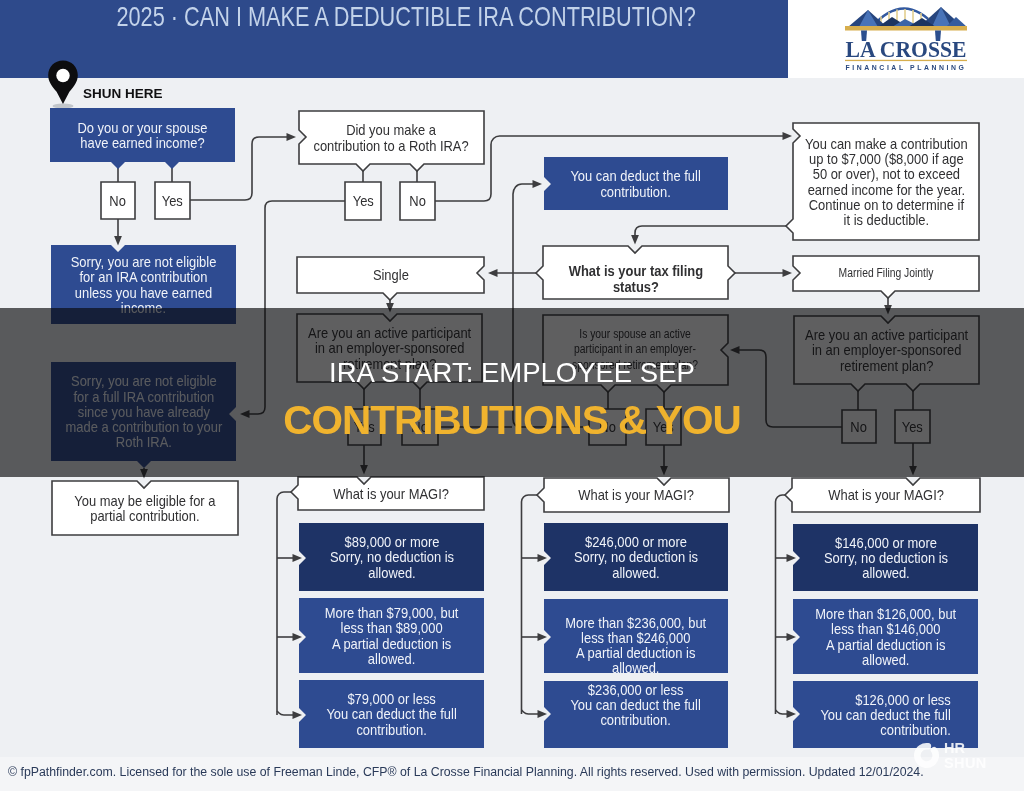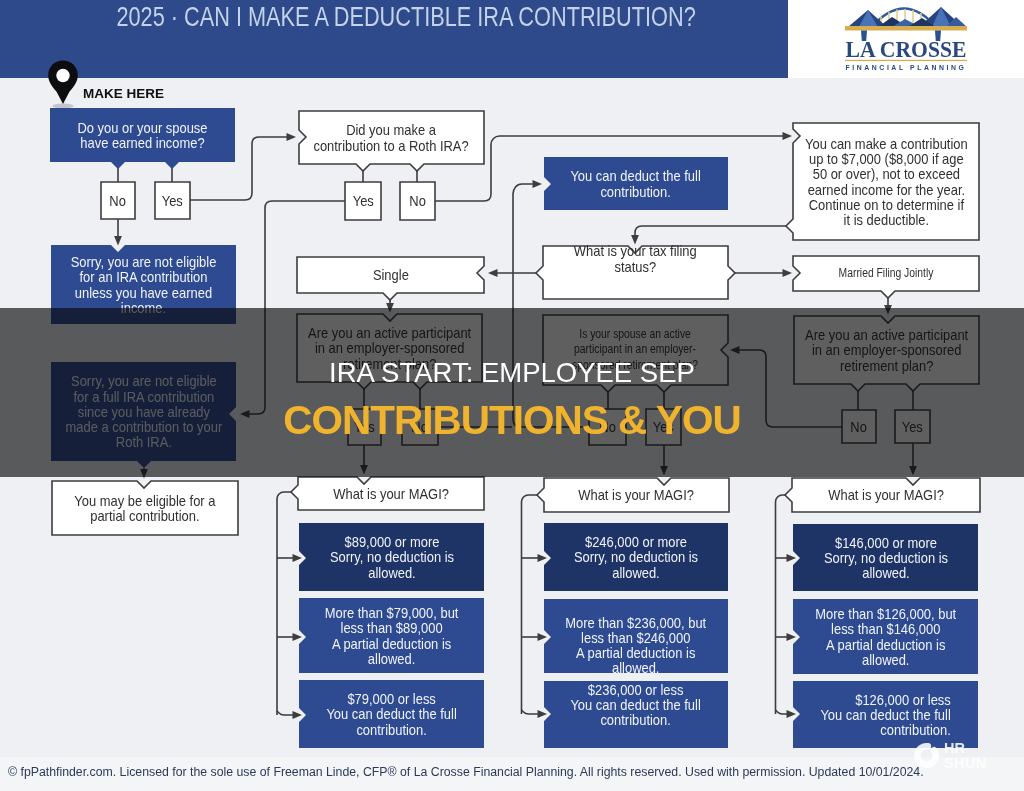--- a/index.html
+++ b/index.html
@@ -45,21 +45,21 @@
   <text x="57.5" y="57" font-family="Liberation Serif, serif" font-weight="700" font-size="24" fill="#29487f" textLength="121" lengthAdjust="spacingAndGlyphs">LA CROSSE</text>
   <rect x="57" y="59.8" width="122" height="1.3" fill="#d7ae4d"></rect>
   <text x="57.5" y="69.5" font-family="Liberation Sans, sans-serif" font-weight="700" font-size="8" fill="#29487f" textLength="121" lengthAdjust="spacingAndGlyphs" letter-spacing="3">FINANCIAL PLANNING</text>
 </svg>
 
 <svg style="position:absolute;left:44px;top:58px;" width="40" height="52" viewBox="0 0 40 52">
   <ellipse cx="19" cy="48" rx="10.5" ry="2.5" fill="#c2c6cb"></ellipse>
   <path d="M 19 2.5 C 10.3 2.5 4.2 9 4.2 17.2 C 4.2 23.5 7.8 28.2 12.6 33.8 L 19 46 L 25.4 33.8 C 30.2 28.2 33.8 23.5 33.8 17.2 C 33.8 9 27.7 2.5 19 2.5 Z" fill="#0d0d0f"></path>
   <circle cx="19" cy="17.5" r="6.7" fill="#ffffff"></circle>
 </svg>
-  <div style="position:absolute;left:83px;top:86.5px;font-size:13.5px;line-height:14px;font-weight:700;color:#101012;">MAKE HERE</div>
+  <div style="position:absolute;left:83px;top:86.5px;font-size:13.5px;line-height:14px;font-weight:700;color:#101012;">SHUN HERE</div>
   <svg style="position:absolute;left:0;top:0;" width="1024" height="791" viewBox="0 0 1024 791">
 <path d="M 118,162 L 118,182" fill="none" stroke="#3d3d3f" stroke-width="1.6"></path>
 <path d="M 172,162 L 172,182" fill="none" stroke="#3d3d3f" stroke-width="1.6"></path>
 <path d="M 118,219 L 118,243" fill="none" stroke="#3d3d3f" stroke-width="1.6"></path>
 <polygon points="118,245.5 114.1,236.0 121.9,236.0" fill="#3d3d3f"></polygon>
 <path d="M 190,200 L 245.0,200.0 Q 252,200 252.0,193.0 L 252.0,144.0 Q 252,137 259.0,137.0 L 290,137" fill="none" stroke="#3d3d3f" stroke-width="1.6"></path>
 <polygon points="296,137 286.5,133.1 286.5,140.9" fill="#3d3d3f"></polygon>
 <path d="M 363,171 L 363,182" fill="none" stroke="#3d3d3f" stroke-width="1.6"></path>
 <path d="M 417,171 L 417,182" fill="none" stroke="#3d3d3f" stroke-width="1.6"></path>
 <path d="M 345,201 L 272.0,201.0 Q 265,201 265.0,208.0 L 265.0,407.0 Q 265,414 258.0,414.0 L 246,414" fill="none" stroke="#3d3d3f" stroke-width="1.6"></path>
@@ -163,21 +163,21 @@
     </div>
 <div style="position:absolute;left:544px;top:157px;width:184px;height:53px;display:flex;align-items:center;justify-content:center;text-align:center;font-size:15.0px;line-height:15.2px;letter-spacing:0;color:#f0f3f9;font-weight:400;">
       <div style="white-space:nowrap;transform:scaleX(0.862);transform-origin:center;">You can deduct the full<br>contribution.</div>
     </div>
 <div style="position:absolute;left:51px;top:245px;width:185px;height:79px;display:flex;align-items:center;justify-content:center;text-align:center;font-size:15.0px;line-height:15.2px;letter-spacing:0;color:#f0f3f9;font-weight:400;">
       <div style="white-space:nowrap;transform:scaleX(0.862);transform-origin:center;">Sorry, you are not eligible<br>for an IRA contribution<br>unless you have earned<br>income.</div>
     </div>
 <div style="position:absolute;left:297px;top:257px;width:187px;height:36px;display:flex;align-items:center;justify-content:center;text-align:center;font-size:15.0px;line-height:15.2px;letter-spacing:0;color:#303032;font-weight:400;">
       <div style="white-space:nowrap;transform:scaleX(0.862);transform-origin:center;">Single</div>
     </div>
-<div style="position:absolute;left:543px;top:232px;width:185px;height:53px;display:flex;align-items:center;justify-content:center;text-align:center;font-size:15.0px;line-height:15.2px;letter-spacing:0;color:#303032;font-weight:400;">
+<div style="position:absolute;left:543px;top:252px;width:185px;height:53px;display:flex;align-items:center;justify-content:center;text-align:center;font-size:15.0px;line-height:15.2px;letter-spacing:0;color:#303032;font-weight:700;">
       <div style="white-space:nowrap;transform:scaleX(0.862);transform-origin:center;">What is your tax filing<br>status?</div>
     </div>
 <div style="position:absolute;left:793px;top:256px;width:186px;height:35px;display:flex;align-items:center;justify-content:center;text-align:center;font-size:12px;line-height:15.2px;letter-spacing:0;color:#303032;font-weight:400;">
       <div style="white-space:nowrap;transform:scaleX(0.862);transform-origin:center;">Married Filing Jointly</div>
     </div>
 <div style="position:absolute;left:297px;top:314px;width:185px;height:68px;display:flex;align-items:center;justify-content:center;text-align:center;font-size:15.0px;line-height:15.2px;letter-spacing:0;color:#303032;font-weight:400;">
       <div style="white-space:nowrap;transform:scaleX(0.862);transform-origin:center;">Are you an active participant<br>in an employer-sponsored<br>retirement plan?</div>
     </div>
 <div style="position:absolute;left:543px;top:315px;width:185px;height:70px;display:flex;align-items:center;justify-content:center;text-align:center;font-size:12px;line-height:15.2px;letter-spacing:0;color:#303032;font-weight:400;">
       <div style="white-space:nowrap;transform:scaleX(0.862);transform-origin:center;">Is your spouse an active<br>participant in an employer-<br>sponsored retirement plan?</div>
@@ -262,13 +262,13 @@
   <div style="position:absolute;left:0;top:400px;width:1024px;text-align:center;color:#f0b32e;font-size:40.5px;line-height:40.5px;font-weight:700;letter-spacing:-1px;">CONTRIBUTIONS &amp; YOU</div>
   <div style="position:absolute;left:0;top:757px;width:1024px;height:34px;background:#f4f5f7;"></div>
 
 <svg style="position:absolute;left:908px;top:737px;" width="110" height="44" viewBox="0 0 110 44">
   <g opacity="0.88">
    <circle cx="18.5" cy="18.4" r="9.2" fill="none" stroke="#ffffff" stroke-width="6.6" stroke-linecap="round" stroke-dasharray="50 8" transform="rotate(-35 18.5 18.4)"></circle>
    <text x="36" y="15.5" font-family="Liberation Sans, sans-serif" font-weight="700" font-size="14.5" fill="#ffffff">HR</text>
    <text x="36" y="30.5" font-family="Liberation Sans, sans-serif" font-weight="700" font-size="14.5" fill="#ffffff" letter-spacing="0.4">SHUN</text>
   </g>
 </svg>
-  <div style="position:absolute;left:8px;top:765px;font-size:12.3px;color:#2a3a59;">© fpPathfinder.com. Licensed for the sole use of Freeman Linde, CFP® of La Crosse Financial Planning. All rights reserved. Used with permission. Updated 10/01/2024.</div>
+  <div style="position:absolute;left:8px;top:765px;font-size:12.3px;color:#2a3a59;">© fpPathfinder.com. Licensed for the sole use of Freeman Linde, CFP® of La Crosse Financial Planning. All rights reserved. Used with permission. Updated 12/01/2024.</div>
 </div>
 </body></html>

